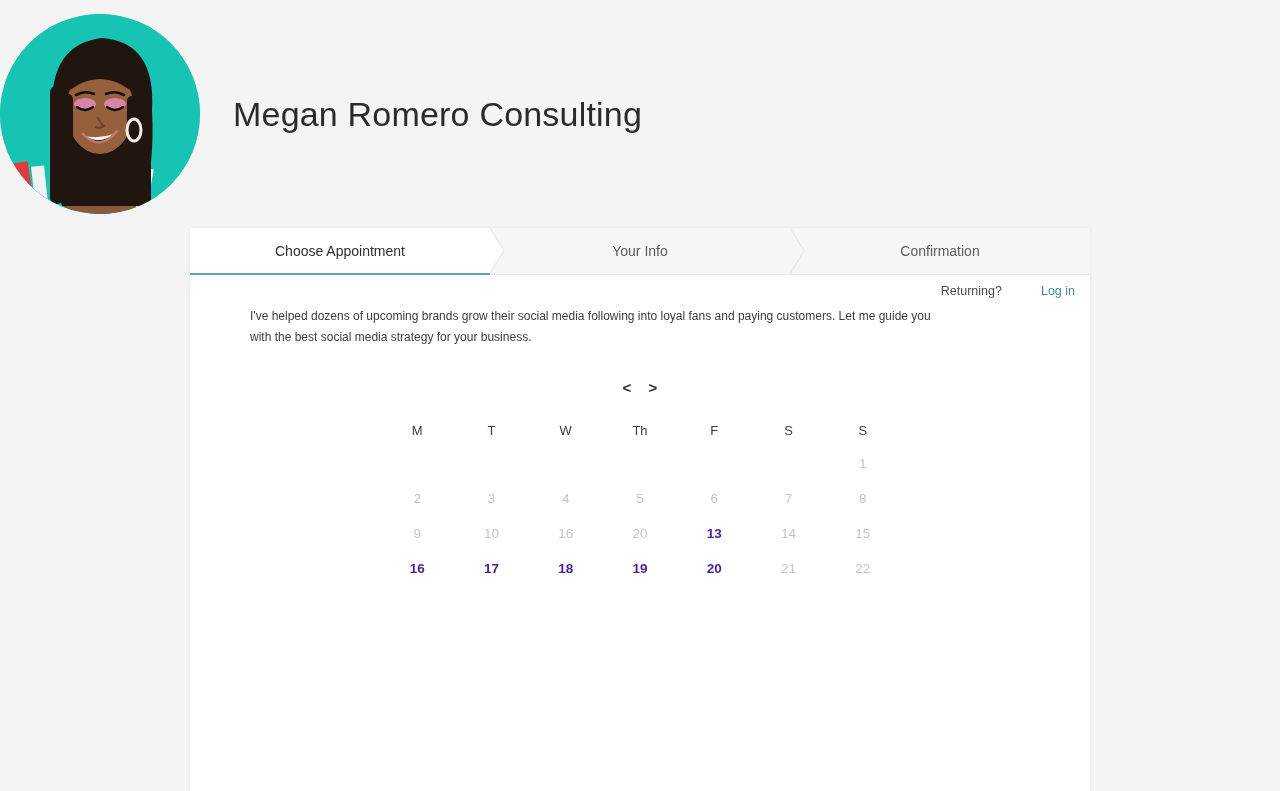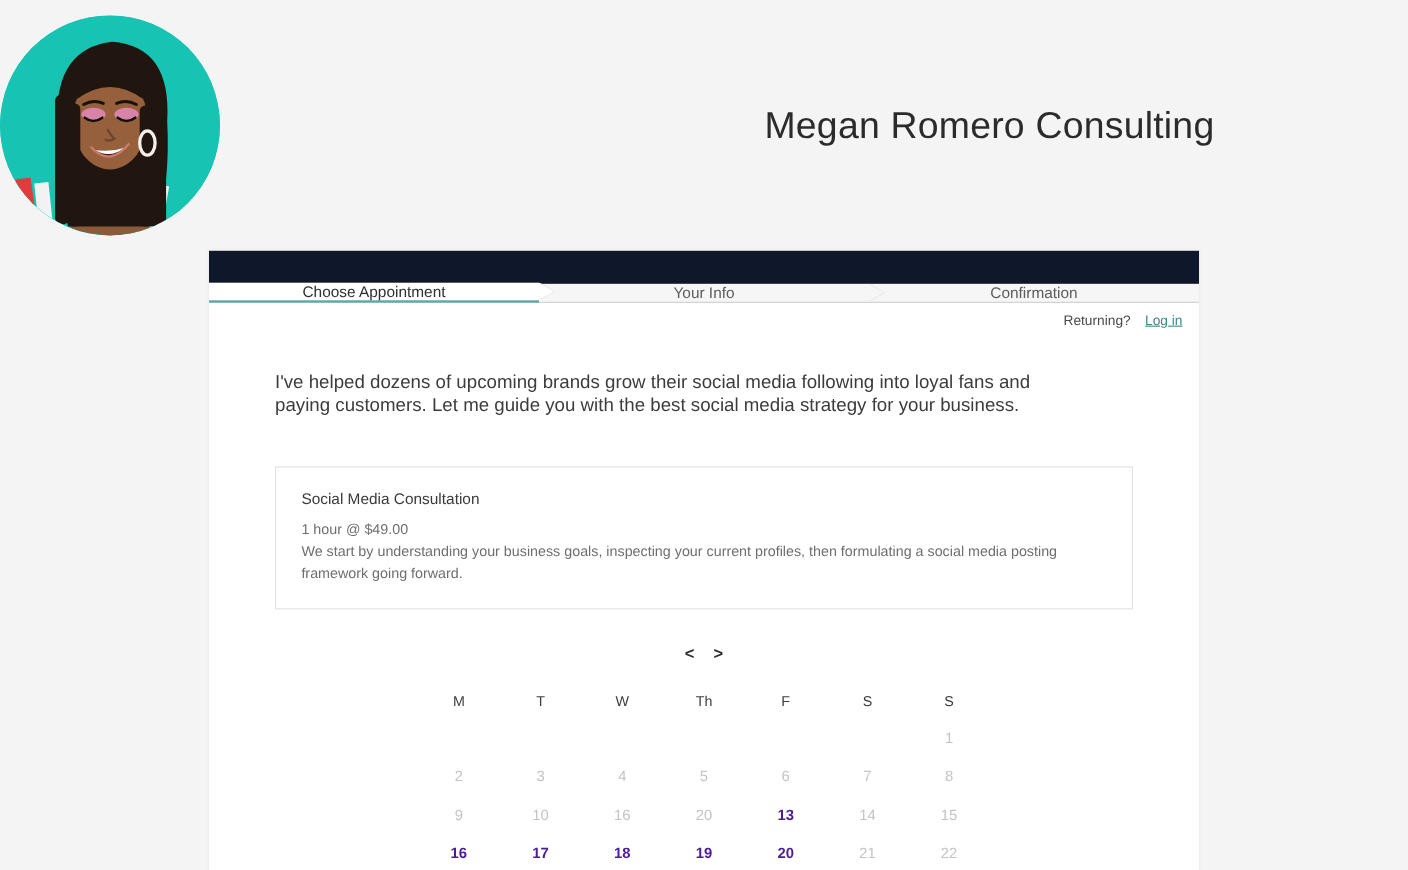--- a/index.html
+++ b/index.html
@@ -16,21 +16,20 @@
     color: #333333;
     -webkit-font-smoothing: antialiased;
   }
 
   
   .header {
     width: 1104px;
     height: 228px;
     display: flex;
     align-items: center;
-    justify-content: space-between;
   }
 
   .avatar {
     width: 200px;
     height: 200px;
     border-radius: 50%;
     flex: 0 0 200px;
     overflow: hidden;
     position: relative;
     background: #17c3b2;
@@ -54,23 +53,22 @@
     width: 900px;
     min-height: 563px;
     background: #ffffff;
     box-shadow: 0 0 3px rgba(0,0,0,0.07);
   }
 
   
   .tabs {
     display: flex;
     height: 47px;
-    background: #0f172a;
+    background: #4c1d95;
     position: relative;
-    align-items: flex-end;
   }
 
   .tab {
     flex: 1 1 0;
     display: flex;
     align-items: center;
     justify-content: center;
     font-size: 14px;
     color: #5c5c5c;
     position: relative;
@@ -102,34 +100,33 @@
 
   
   .returning-bar {
     height: 31px;
     display: flex;
     align-items: center;
     justify-content: flex-end;
     padding-right: 15px;
     font-size: 12.5px;
     color: #4a4a4a;
+    gap: 36px;
   }
   .returning-bar .login-link {
     color: #3d8b84;
-    text-decoration: underline;
-    margin-left: 13px;
+    margin-left: 3px;
     cursor: pointer;
   }
 
   
   .content { padding: 0 60px; }
 
   .intro {
-    margin-top: 32px;
-    font-size: 17px;
+    font-size: 12px;
     line-height: 20.5px;
     color: #3c3c3c;
     max-width: 700px;
   }
 
   .service-card {
     margin-top: 45px;
     border: 1px solid #e2e2e2;
     background: #fff;
     padding: 20px 23px 22px 23px;
@@ -317,25 +314,20 @@
 
   <div class="returning-bar">
     <span>Returning?</span>
     <span class="login-link">Log in</span>
   </div>
 
   <div class="content">
 
     <p class="intro">I've helped dozens of upcoming brands grow their social media following into loyal fans and paying customers. Let me guide you with the best social media strategy for your business.</p>
 
-    <div class="service-card">
-      <div class="service-name">Social Media Consultation</div>
-      <div class="service-price">1 hour @ $49.00</div>
-      <div class="service-desc">We start by understanding your business goals, inspecting your current profiles, then formulating a social media posting framework going forward.</div>
-    </div>
 
     <div class="month-nav">
       <div class="nav-arrow">&lt;</div>
 
 
       <div class="nav-arrow">&gt;</div>
     </div>
 
     <div class="calendar">
       <div class="cal-row" id="weekday-row">

